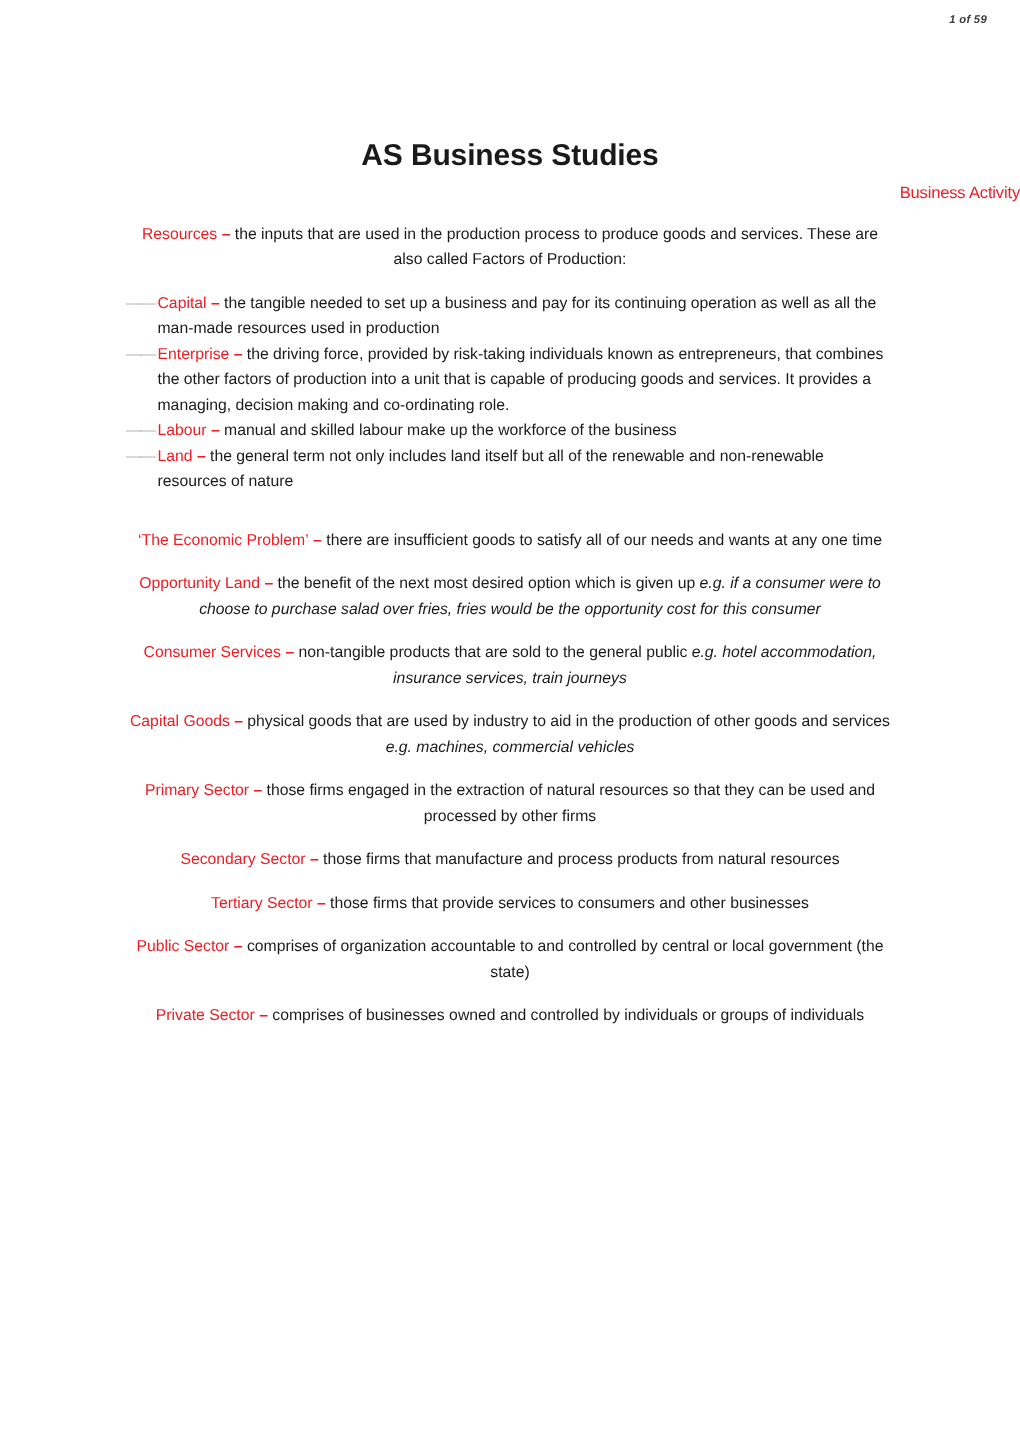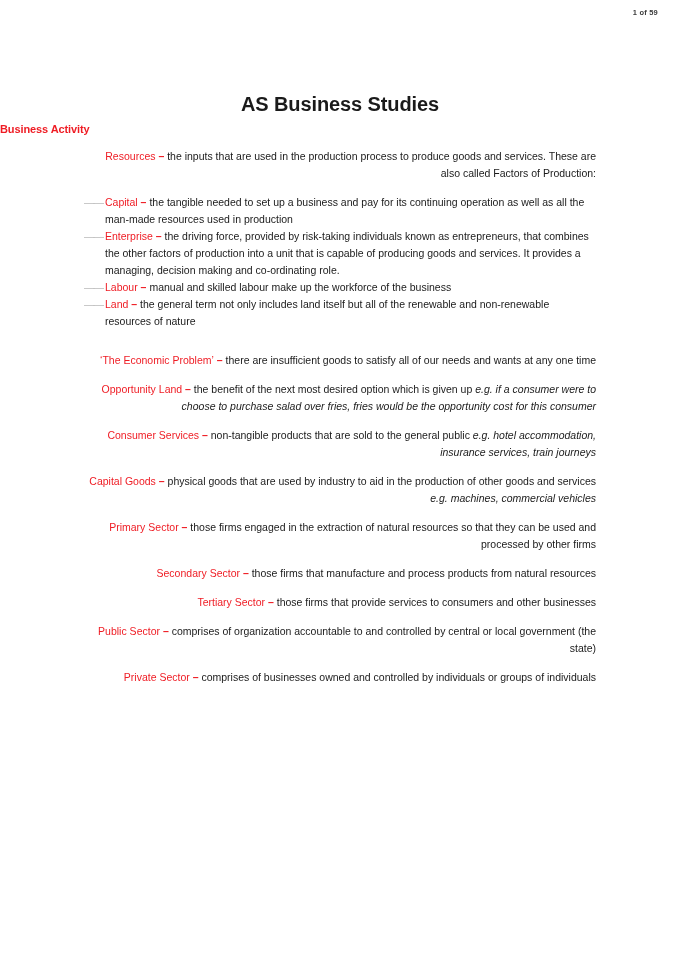--- a/index.html
+++ b/index.html
@@ -21,56 +21,57 @@
     background: #ffffff;
   }
   .page-counter {
     position: absolute;
     top: 8px;
     right: 22px;
     font-size: 7.5px;
     font-weight: bold;
     color: #3a3a3a;
     letter-spacing: 0.2px;
+    font-style: italic;
   }
   .doc-title {
     text-align: center;
     font-size: 20px;
     font-weight: bold;
     color: #1a1a1a;
     margin: 12px;
     position: absolute;
     top: 81px;
     left: 0;
     right: 0;
     letter-spacing: -0.1px;
   }
   .doc-subtitle {
-    text-align: left;
+    text-align: right;
     font-size: 11px;
-    font-weight: bold;
+    font-weight: normal;
     color: #ef1c24;
     position: absolute;
     top: 123px;
     left: 0;
     right: 0;
     letter-spacing: -0.1px;
   }
   .content {
     position: absolute;
     top: 148px;
     left: 84px;
     width: 512px;
   }
   .para {
     font-size: 10.5px;
     line-height: 1.62;
     color: #1a1a1a;
     margin: 0 0 12px 0;
-    text-align: right;
+    text-align: center;
   }
   .term {
     color: #ef1c24;
     font-weight: normal;
   }
   .dash {
     color: #ef1c24;
     font-weight: bold;
   }
   .ital {

